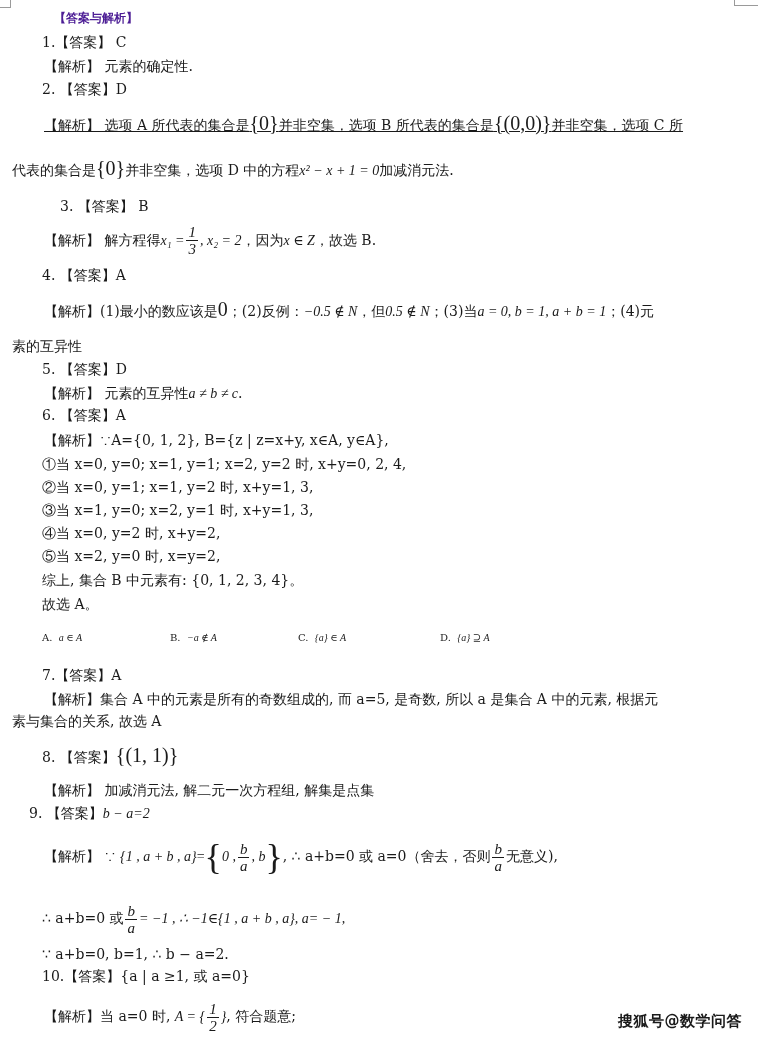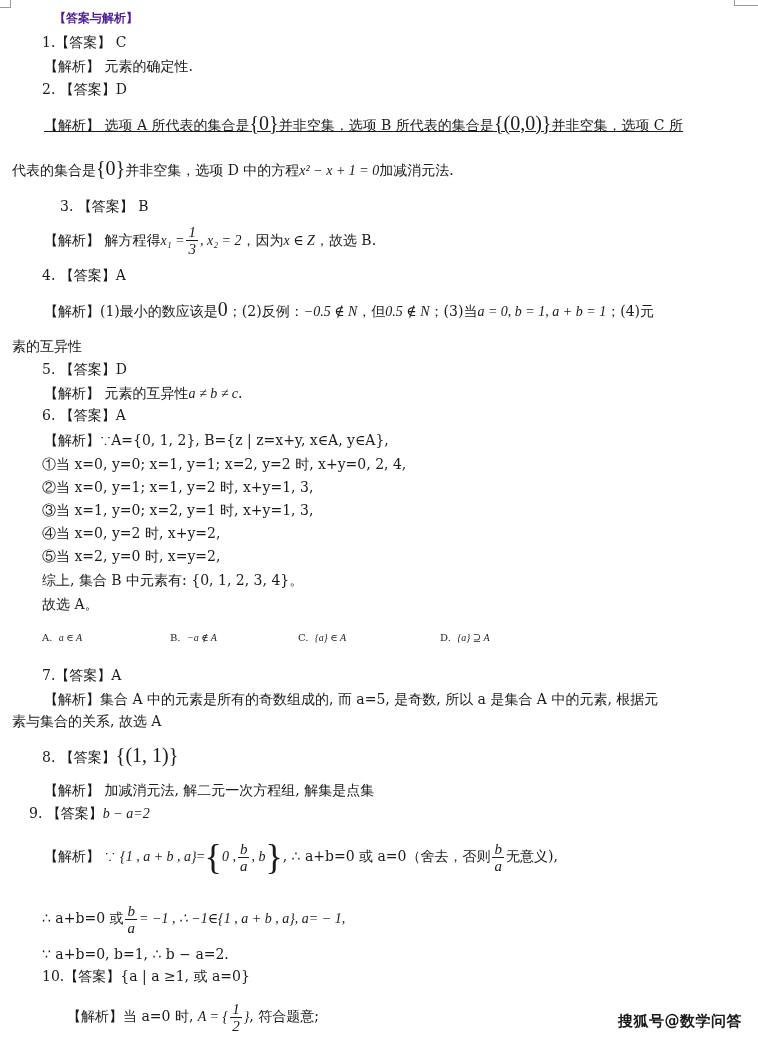--- a/index.html
+++ b/index.html
@@ -86,17 +86,17 @@
 </div>
 <div class="line" style="left:44px;top:836px;line-height:40px;">
   <span>【解析】 ∵ </span><span class="m">{1 , a + b , a}</span><span class="mu">=</span><span class="brace">{</span><span class="m">0 ,</span><span class="frac"><span class="num">b</span><span class="den">a</span></span><span class="m">, b</span><span class="brace">}</span><span>,  ∴  a+b=0 或 a=0（舍去，否则</span><span class="frac"><span class="num">b</span><span class="den">a</span></span><span>无意义),</span>
 </div>
 <div class="line" style="left:42px;top:900px;line-height:36px;">
   <span>∴  a+b=0 或</span><span class="frac"><span class="num">b</span><span class="den">a</span></span><span class="m">= −1 ,  ∴  −1∈{1 , a + b , a},  a= − 1,</span>
 </div>
 <div class="line" style="left:42px;top:945px;">∵  a+b=0,  b=1,  ∴   b − a=2.</div>
 
 <div class="line" style="left:42px;top:967px;">10.【答案】{a | a ≥1, 或 a=0}</div>
-<div class="line" style="left:44px;top:998px;line-height:36px;margin-left:23px;">
+<div class="line" style="left:44px;top:998px;line-height:36px;">
   <span>【解析】当 a=0 时,</span> <span class="m">A = {</span><span class="frac"><span class="num">1</span><span class="den">2</span></span><span class="m">}</span><span>, 符合题意;</span>
 </div>
 
 <div class="watermark">搜狐号@数学问答</div>
 
 </body></html>

